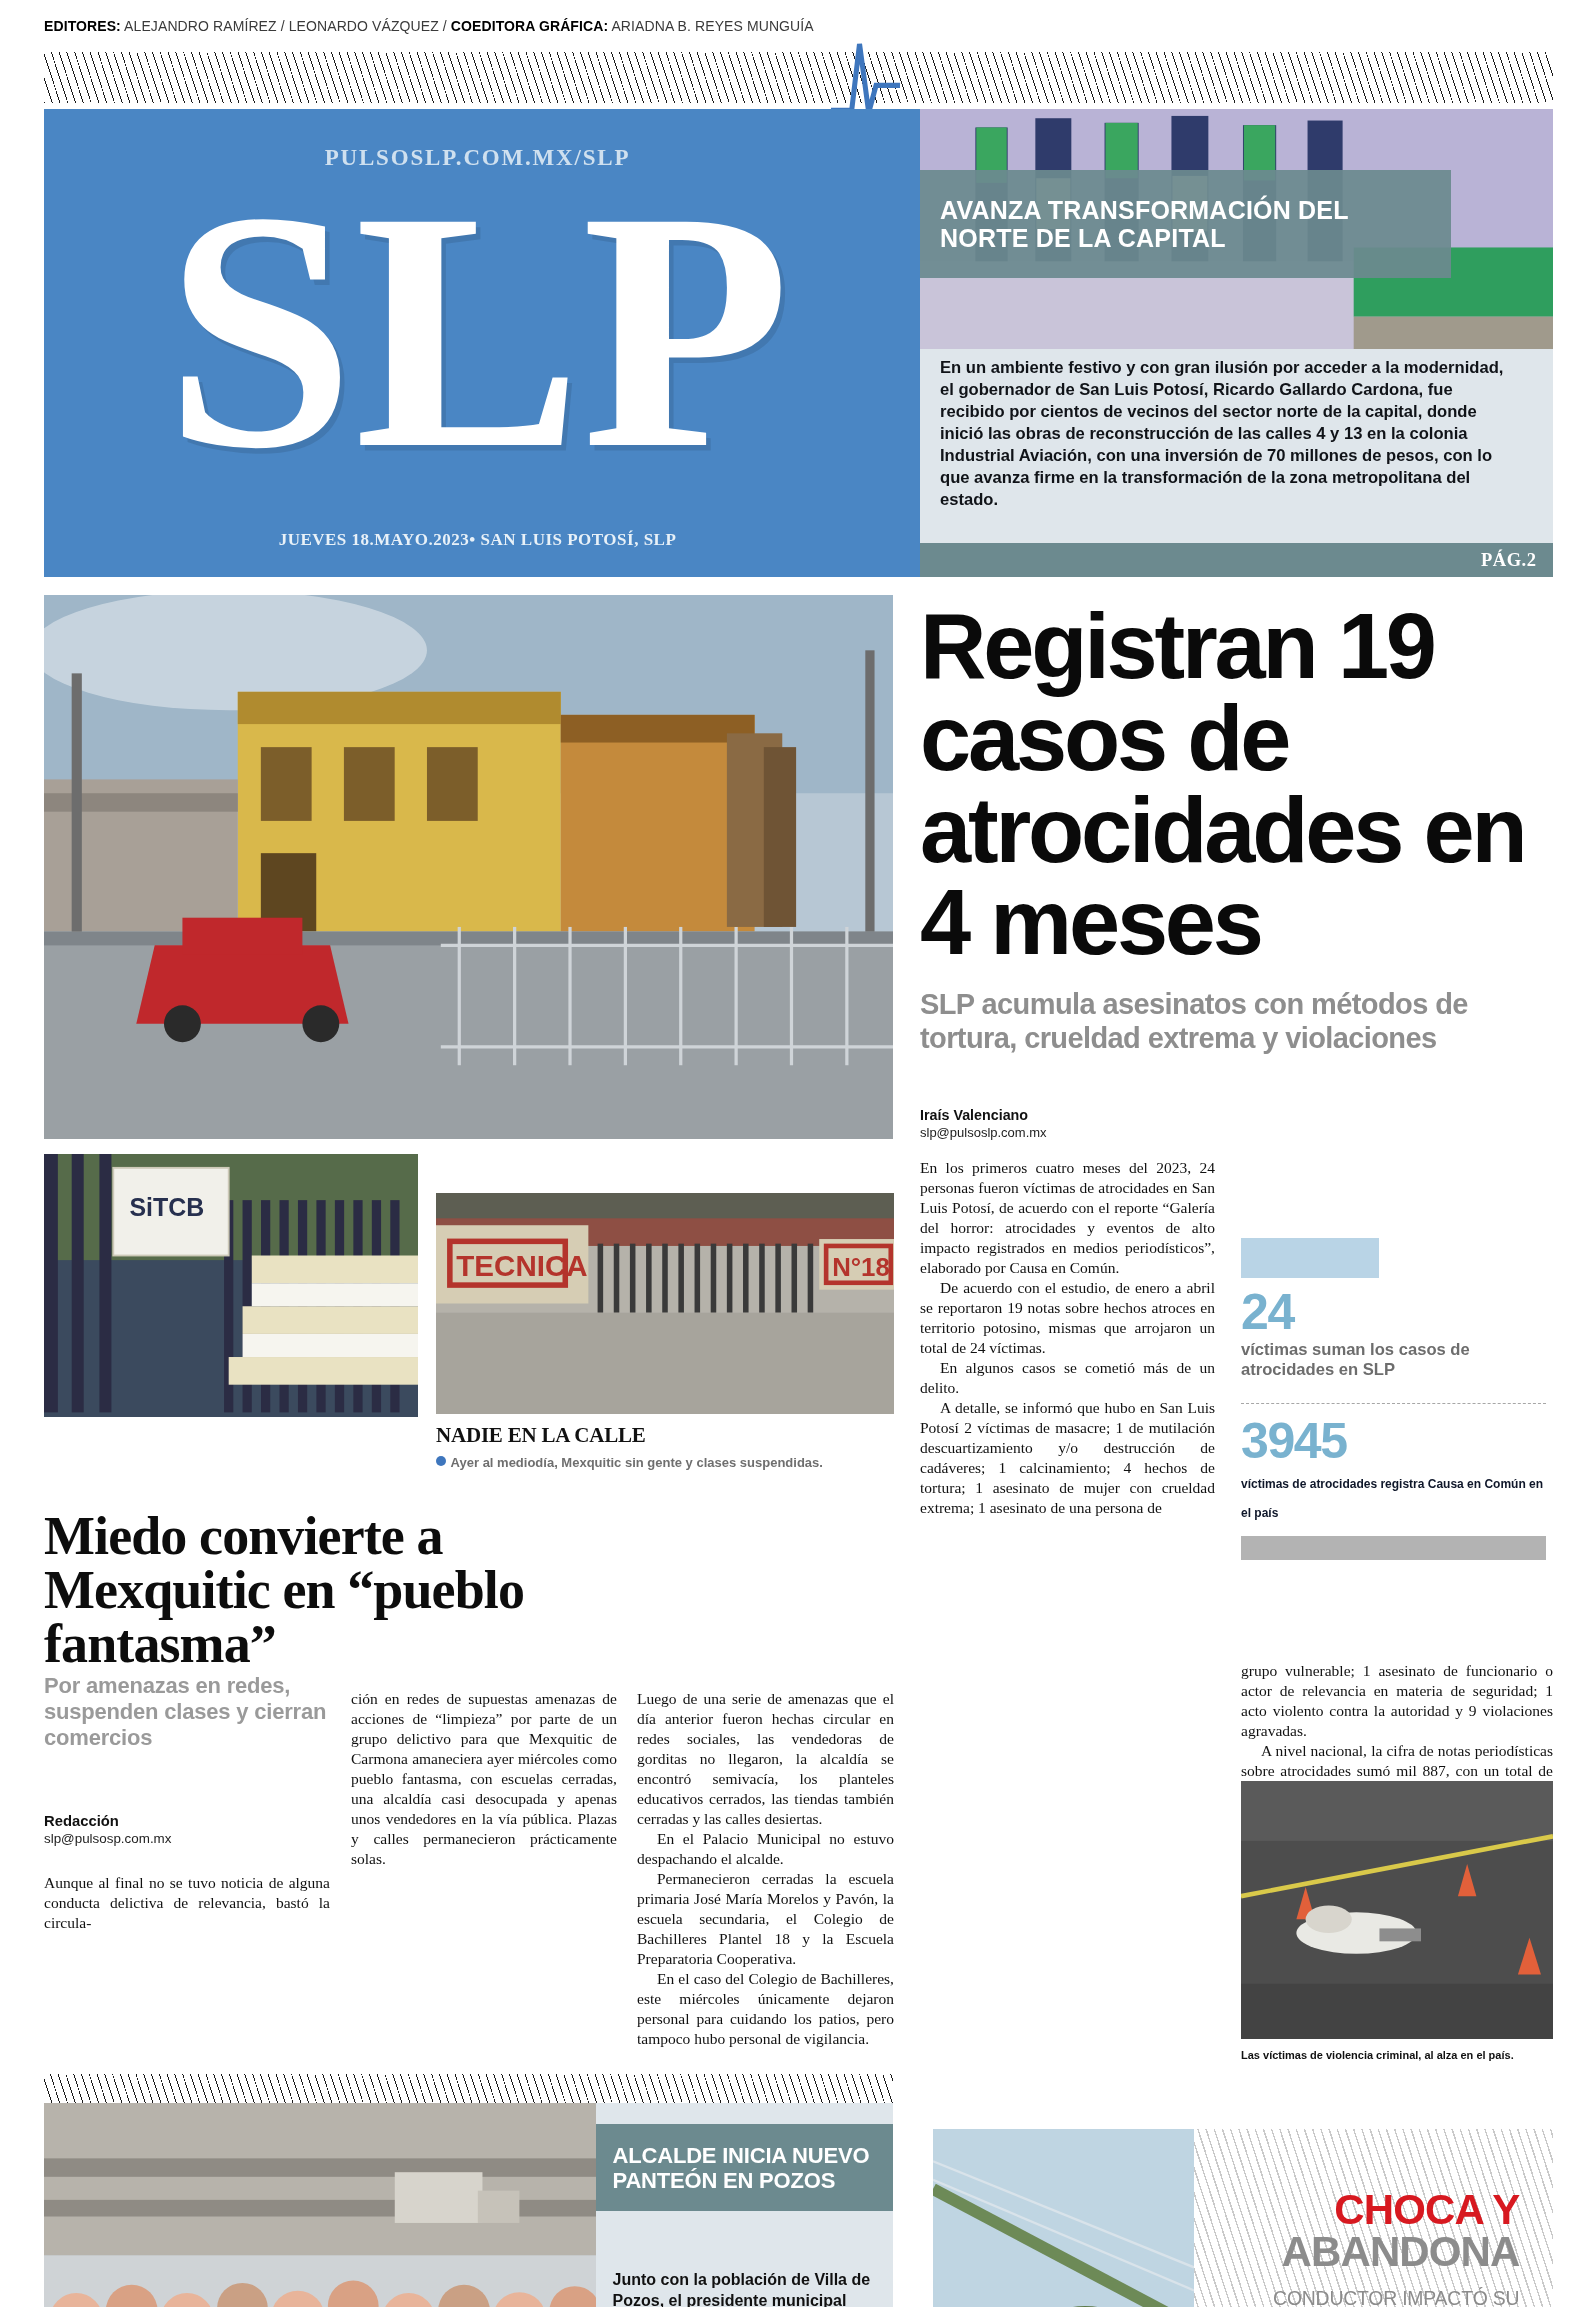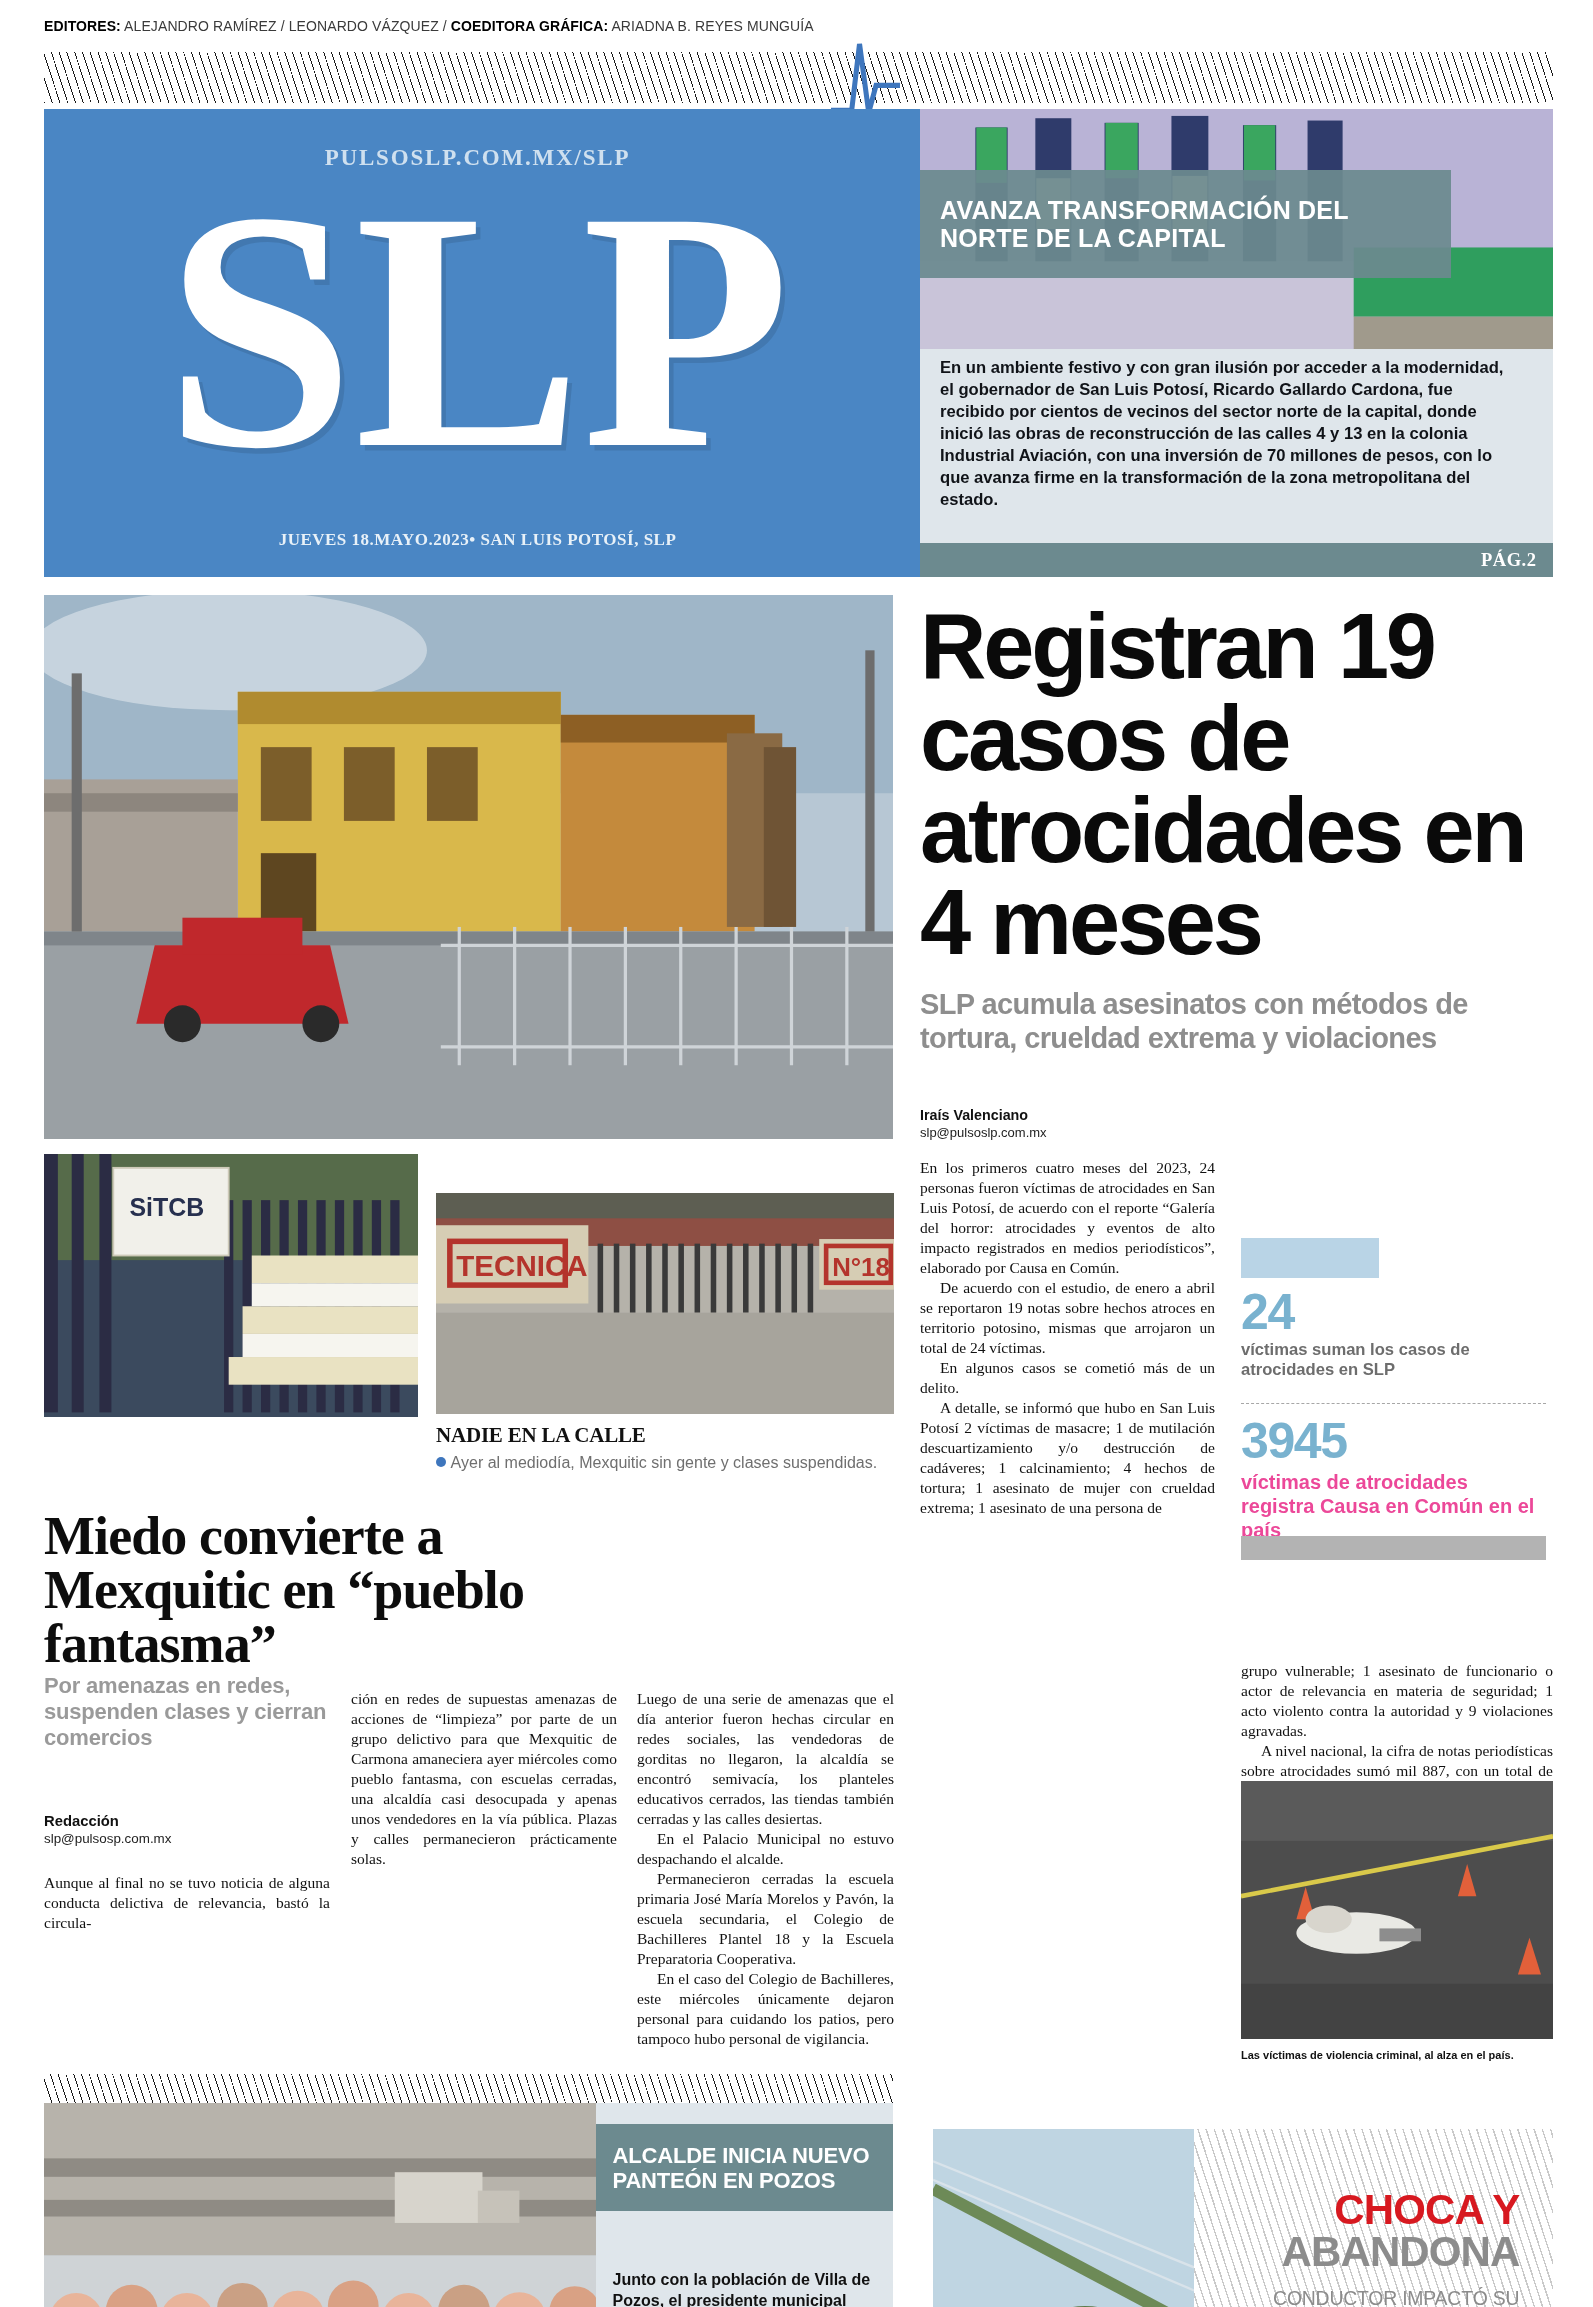--- a/index.html
+++ b/index.html
@@ -47,21 +47,21 @@
 
   
   .leftphoto{top:595px;left:44px;width:849px;height:544px;overflow:hidden;background:#8fa3b3;}
   .lp2{top:1154px;left:44px;width:374px;height:263px;overflow:hidden;background:#1d4ed8;}
   .lp3{top:1193px;left:436px;width:458px;height:221px;overflow:hidden;background:#b9b6ae;}
 
   
   .cap-nadie{top:1423px;left:436px;width:461px;}
   .cap-nadie h3{margin:0;font-family:"Liberation Serif",serif;font-weight:bold;font-size:21px;letter-spacing:-0.2px;color:#111;}
   .cap-dot{display:inline-block;width:10px;height:10px;border-radius:50%;background:#3e76bd;margin-right:4.6px;vertical-align:0.9px;}
-  .cap-nadie p{margin:4.6px 0 0;font-size:16px;line-height:19px;color:#6f6f6f;font-weight:400;}
+  .cap-nadie p{margin:4.6px 0 0;font-size:13px;line-height:19px;color:#6f6f6f;font-weight:700;}
 
   
   .mex-h1{top:1509px;left:44px;width:572px;font-family:"Liberation Serif",serif;
           font-weight:bold;font-size:54px;line-height:54px;letter-spacing:-0.9px;color:#0d0d0d;}
   .mex-deck{top:1673px;left:44px;width:305px;color:#9a9a9a;font-weight:bold;
             font-size:22px;line-height:26px;letter-spacing:-0.2px;}
   .mex-by{top:1813px;left:44px;width:305px;}
   .mex-by .name{font-weight:bold;font-size:14.8px;color:#111;}
   .mex-by .mail{font-size:13.4px;color:#222;margin-top:1.8px;}
 
@@ -85,21 +85,21 @@
   .main-c1{top:1158px;left:920px;width:295px;}
   .main-c2{top:1661px;left:1241px;width:312px;}
 
   
   .stat-bar-blue{top:1238px;left:1241px;width:138px;height:40px;background:#b9d4e6;}
   .statnum{font-weight:bold;color:#79b2cf;letter-spacing:-1.4px;line-height:1;}
   .s24{top:1287px;left:1241px;font-size:50px;}
   .s24t{top:1340px;left:1241px;width:295px;color:#6d6d6d;font-size:16.6px;line-height:20px;font-weight:600;}
   .dashline{top:1403px;left:1241px;width:305px;border-top:1.4px dashed #a7a7a7;}
   .s3945{top:1416px;left:1241px;font-size:50px;}
-  .s3945t{top:1470px;left:1241px;width:305px;color:#ec4899;font-size:20px;line-height:24px;font-weight:600;}
+  .s3945t{top:1470px;left:1241px;width:305px;color:#0f172a;font-size:12px;line-height:29px;font-weight:600;}
   .stat-bar-grey{top:1536px;left:1241px;width:305px;height:24px;background:#b3b3b3;}
 
   
   .crimephoto{top:1781px;left:1241px;width:312px;height:258px;overflow:hidden;background:#4a4a4a;}
   .crimecap{top:2049px;left:1241px;width:323px;font-weight:bold;font-size:11px;color:#111;}
 
   
   .pan-hatch{top:2074px;left:44px;width:849px;height:29.5px;}
   .pan-photo{top:2103px;left:44px;width:552px;height:370px;overflow:hidden;background:#9a9a9a;}
   .pan-box{top:2103px;left:596px;width:297px;height:370px;background:#dfe6eb;}

